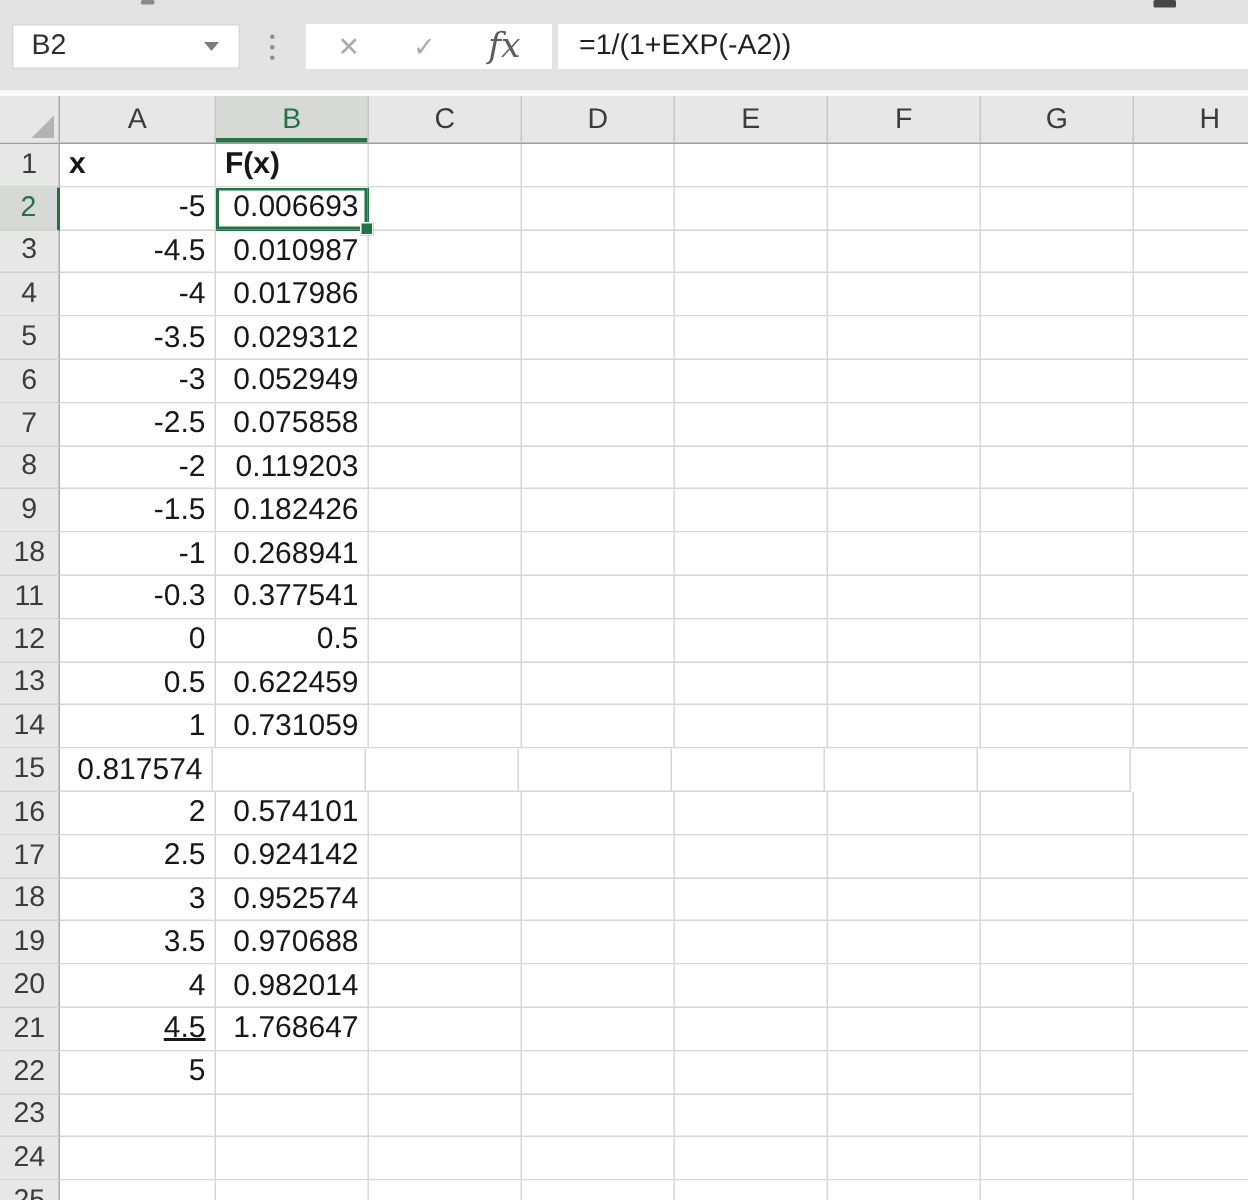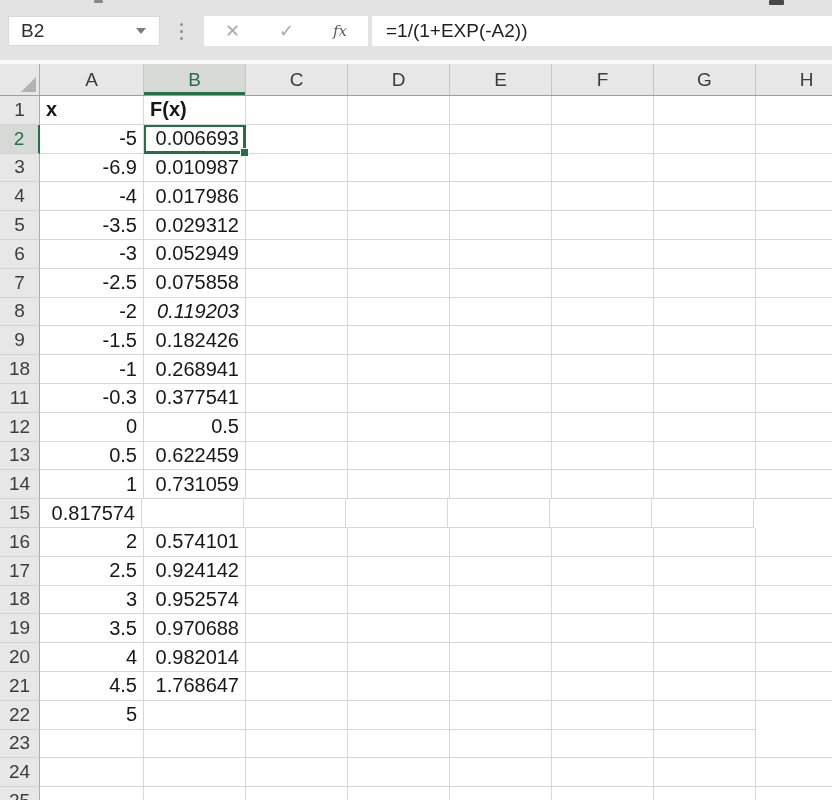--- a/index.html
+++ b/index.html
@@ -18,21 +18,21 @@
   .nb-text { flex:1; padding-left:12px; font-size:19px; color:#2e2e2e; }
   .nb-arrow { width:0; height:0; border-left:5px solid transparent; border-right:5px solid transparent;
               border-top:6px solid #7c7c7c; margin-right:13px; cursor:pointer; }
 
   .dots { position:absolute; left:180px; top:23px; display:flex; flex-direction:column; gap:4px; }
   .dots i { width:3px; height:3px; border-radius:50%; background:#8f8f8f; }
 
   .fx-panel { position:absolute; left:204px; top:16px; width:164px; height:30px; background:#fff;
               display:flex; align-items:center; justify-content:space-between; padding:0 21px; }
   .icon-cancel, .icon-check { color:#ababab; font-size:18px; cursor:pointer; }
-  .icon-fx { color:#5c5c5c; font-size:15px; font-style:italic;
+  .icon-fx { color:#5c5c5c; font-size:23px; font-style:italic;
              font-family:"DejaVu Serif", serif; cursor:pointer; }
 
   .formula-input { position:absolute; left:372px; top:16px; width:460px; height:30px; background:#fff;
                    display:flex; align-items:center; padding-left:14px; font-size:19px; color:#1f1f1f; }
 
   .chrome-gap { height:4px; background:#fafafa; }
 
   
   .grid { position:relative; width:860px; }
   .hdr-row { display:flex; height:32px; background:#e7e7e7; border-bottom:1px solid #9f9f9f; }
@@ -121,21 +121,21 @@
           <div class="cell num active" style="width: 102px; min-width: 102px;">0.006693</div>
           <div class="cell num" style="width: 102px; min-width: 102px;"></div>
           <div class="cell num" style="width: 102px; min-width: 102px;"></div>
           <div class="cell num" style="width: 102px; min-width: 102px;"></div>
           <div class="cell num" style="width: 102px; min-width: 102px;"></div>
           <div class="cell num" style="width: 102px; min-width: 102px;"></div>
           <div class="cell num" style="width: 102px; min-width: 102px;"></div>
         </div>
         <div class="row">
           <div class="row-hdr">3</div>
-          <div class="cell num" style="width: 104px; min-width: 104px;">-6.9</div>
+          <div class="cell num" style="width: 104px; min-width: 104px;">-4.5</div>
           <div class="cell num" style="width: 102px; min-width: 102px;">0.010987</div>
           <div class="cell num" style="width: 102px; min-width: 102px;"></div>
           <div class="cell num" style="width: 102px; min-width: 102px;"></div>
           <div class="cell num" style="width: 102px; min-width: 102px;"></div>
           <div class="cell num" style="width: 102px; min-width: 102px;"></div>
           <div class="cell num" style="width: 102px; min-width: 102px;"></div>
           <div class="cell num" style="width: 102px; min-width: 102px;"></div>
         </div>
         <div class="row">
           <div class="row-hdr">4</div>
@@ -177,21 +177,21 @@
           <div class="cell num" style="width: 102px; min-width: 102px;"></div>
           <div class="cell num" style="width: 102px; min-width: 102px;"></div>
           <div class="cell num" style="width: 102px; min-width: 102px;"></div>
           <div class="cell num" style="width: 102px; min-width: 102px;"></div>
           <div class="cell num" style="width: 102px; min-width: 102px;"></div>
           <div class="cell num" style="width: 102px; min-width: 102px;"></div>
         </div>
         <div class="row">
           <div class="row-hdr">8</div>
           <div class="cell num" style="width: 104px; min-width: 104px;">-2</div>
-          <div class="cell num" style="width: 102px; min-width: 102px; font-style: italic;">0.119203</div>
+          <div class="cell num" style="width: 102px; min-width: 102px;">0.119203</div>
           <div class="cell num" style="width: 102px; min-width: 102px;"></div>
           <div class="cell num" style="width: 102px; min-width: 102px;"></div>
           <div class="cell num" style="width: 102px; min-width: 102px;"></div>
           <div class="cell num" style="width: 102px; min-width: 102px;"></div>
           <div class="cell num" style="width: 102px; min-width: 102px;"></div>
           <div class="cell num" style="width: 102px; min-width: 102px;"></div>
         </div>
         <div class="row">
           <div class="row-hdr">9</div>
           <div class="cell num" style="width: 104px; min-width: 104px;">-1.5</div>
@@ -318,21 +318,21 @@
           <div class="cell num" style="width: 102px; min-width: 102px;">0.982014</div>
           <div class="cell num" style="width: 102px; min-width: 102px;"></div>
           <div class="cell num" style="width: 102px; min-width: 102px;"></div>
           <div class="cell num" style="width: 102px; min-width: 102px;"></div>
           <div class="cell num" style="width: 102px; min-width: 102px;"></div>
           <div class="cell num" style="width: 102px; min-width: 102px;"></div>
           <div class="cell num" style="width: 102px; min-width: 102px;"></div>
         </div>
         <div class="row">
           <div class="row-hdr">21</div>
-          <div class="cell num" style="width: 104px; min-width: 104px;">4.5</div>
+          <div class="cell num" style="width: 104px; min-width: 104px; text-decoration: underline;">4.5</div>
           <div class="cell num" style="width: 102px; min-width: 102px;">1.768647</div>
           <div class="cell num" style="width: 102px; min-width: 102px;"></div>
           <div class="cell num" style="width: 102px; min-width: 102px;"></div>
           <div class="cell num" style="width: 102px; min-width: 102px;"></div>
           <div class="cell num" style="width: 102px; min-width: 102px;"></div>
           <div class="cell num" style="width: 102px; min-width: 102px;"></div>
           <div class="cell num" style="width: 102px; min-width: 102px;"></div>
         </div>
         <div class="row">
           <div class="row-hdr">22</div>

